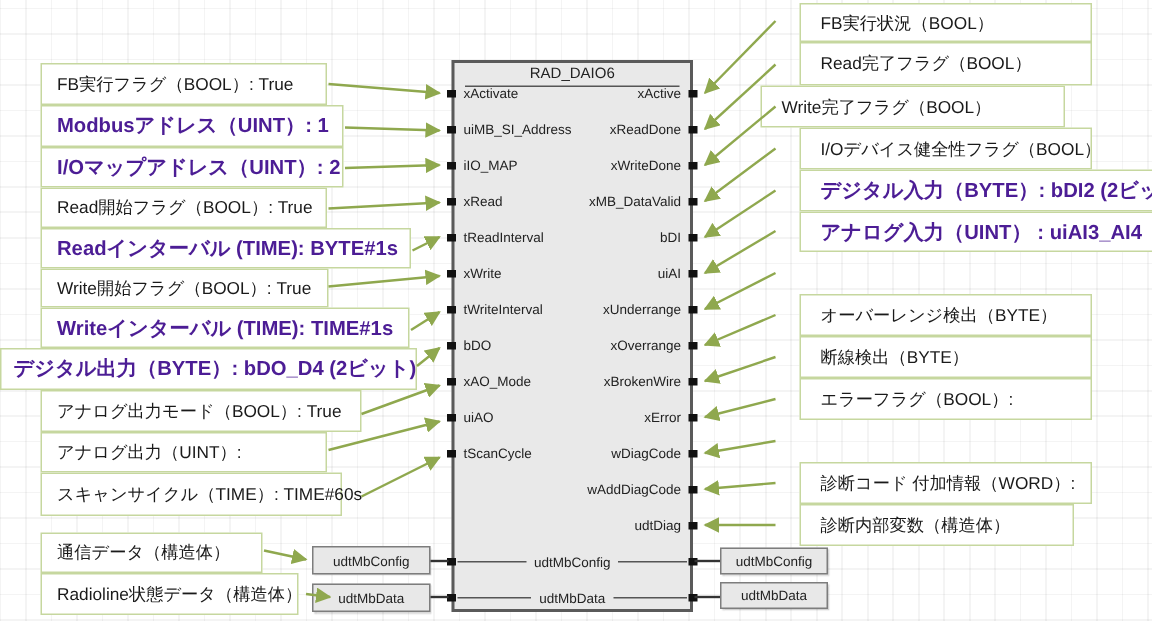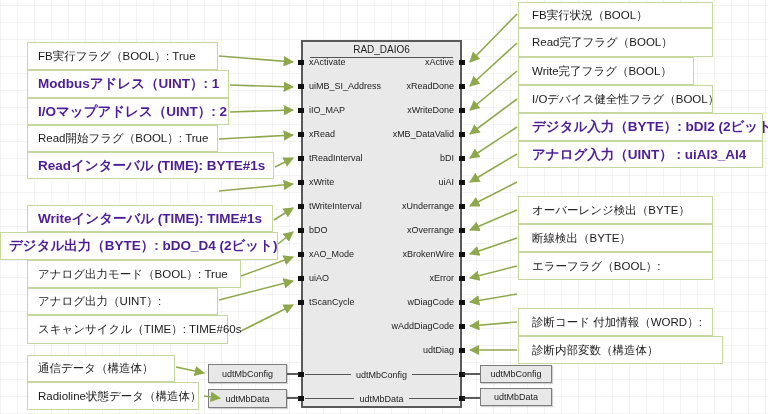--- a/index.html
+++ b/index.html
@@ -12,21 +12,21 @@
       #ffffff;
   }
   
   .ann{
     position:absolute;box-sizing:border-box;background:#fff;
     border:1px solid #c6d79f;display:flex;align-items:center;
     font-size:11.5px;color:#1a1a1a;white-space:nowrap;
     padding-left:10px;z-index:2;
   }
   .ann.bold{font-weight:bold;font-size:13.5px;color:#4c1d95;}
-  .ann.right-side{padding-left:13px;}
+  .ann.right-side{padding-left:13px;margin-left:15px;}
   
   #fb-block{
     position:absolute;left:301px;top:40px;width:161px;height:368px;
     box-sizing:border-box;background:#e9e9e9;border:2px solid #5a5a5a;z-index:2;
   }
   #fb-title{
     margin:2px 7px 0 7px;text-align:center;font-size:10px;color:#222;
     border-bottom:1.2px solid #555;padding-bottom:2px;
   }
   .pin-label{position:absolute;font-size:9px;color:#222;height:11px;line-height:11px;white-space:nowrap;text-align:center;}
@@ -49,39 +49,40 @@
 </head>
 <body>
 
 <div id="canvas">
 
   <div class="ann" style="left:27px;top:42px;width:191px;height:28px">FB実行フラグ（BOOL）: True</div>
   <div class="ann bold" style="left:27px;top:70px;width:202px;height:28px">Modbusアドレス（UINT）: 1</div>
   <div class="ann bold" style="left:27px;top:98px;width:202px;height:27px">I/Oマップアドレス（UINT）: 2</div>
   <div class="ann" style="left:27px;top:125px;width:191px;height:27px">Read開始フラグ（BOOL）: True</div>
   <div class="ann bold" style="left:27px;top:152px;width:247px;height:27px">Readインターバル (TIME): BYTE#1s</div>
+  <div class="ann" style="left:27px;top:179px;width:192px;height:26px">Write開始フラグ（BOOL）: True</div>
   <div class="ann bold" style="left:27px;top:205px;width:246px;height:27px">Writeインターバル (TIME): TIME#1s</div>
   <div class="ann bold" style="left:0px;top:232px;width:278px;height:28px;padding-left:8px">デジタル出力（BYTE）: bDO_D4 (2ビット)</div>
   <div class="ann" style="left:27px;top:260px;width:214px;height:28px">アナログ出力モード（BOOL）: True</div>
   <div class="ann" style="left:27px;top:288px;width:191px;height:27px">アナログ出力（UINT）:</div>
   <div class="ann" style="left:27px;top:315px;width:201px;height:29px">スキャンサイクル（TIME）: TIME#60s</div>
   <div class="ann" style="left:27px;top:355px;width:148px;height:27px">通信データ（構造体）</div>
   <div class="ann" style="left:27px;top:382px;width:172px;height:28px">Radioline状態データ（構造体）</div>
 
   <div class="ann right-side" style="left:518px;top:2px;width:195px;height:26px">FB実行状況（BOOL）</div>
   <div class="ann right-side" style="left:518px;top:28px;width:195px;height:29px">Read完了フラグ（BOOL）</div>
-  <div class="ann right-side" style="left:518px;top:57px;width:176px;height:28px">Write完了フラグ（BOOL）</div>
+  <div class="ann right-side" style="left:492px;top:57px;width:203px;height:28px">Write完了フラグ（BOOL）</div>
   <div class="ann right-side" style="left:518px;top:85px;width:195px;height:28px">I/Oデバイス健全性フラグ（BOOL）</div>
   <div class="ann right-side bold" style="left:518px;top:113px;width:245px;height:28px">デジタル入力（BYTE）: bDI2 (2ビット)</div>
   <div class="ann right-side bold" style="left:518px;top:141px;width:245px;height:27px">アナログ入力（UINT） : uiAI3_AI4</div>
   <div class="ann right-side" style="left:518px;top:224px;width:195px;height:28px">断線検出（BYTE）</div>
   <div class="ann right-side" style="left:518px;top:196px;width:195px;height:28px">オーバーレンジ検出（BYTE）</div>
   <div class="ann right-side" style="left:518px;top:252px;width:195px;height:28px">エラーフラグ（BOOL）:</div>
   <div class="ann right-side" style="left:518px;top:308px;width:195px;height:28px">診断コード 付加情報（WORD）:</div>
-  <div class="ann right-side" style="left:518px;top:336px;width:205px;height:28px">診断内部変数（構造体）</div>
+  <div class="ann right-side" style="left:518px;top:336px;width:183px;height:28px">診断内部変数（構造体）</div>
 
   <div id="fb-block">
     <div id="fb-title">RAD_DAIO6</div>
 
     <div class="pin-label in" style="top:15px">xActivate</div>
     <div class="pin-label in" style="top:39px">uiMB_SI_Address</div>
     <div class="pin-label in" style="top:63px">iIO_MAP</div>
     <div class="pin-label in" style="top:87px">xRead</div>
     <div class="pin-label in" style="top:111px">tReadInterval</div>
     <div class="pin-label in" style="top:135px">xWrite</div>

